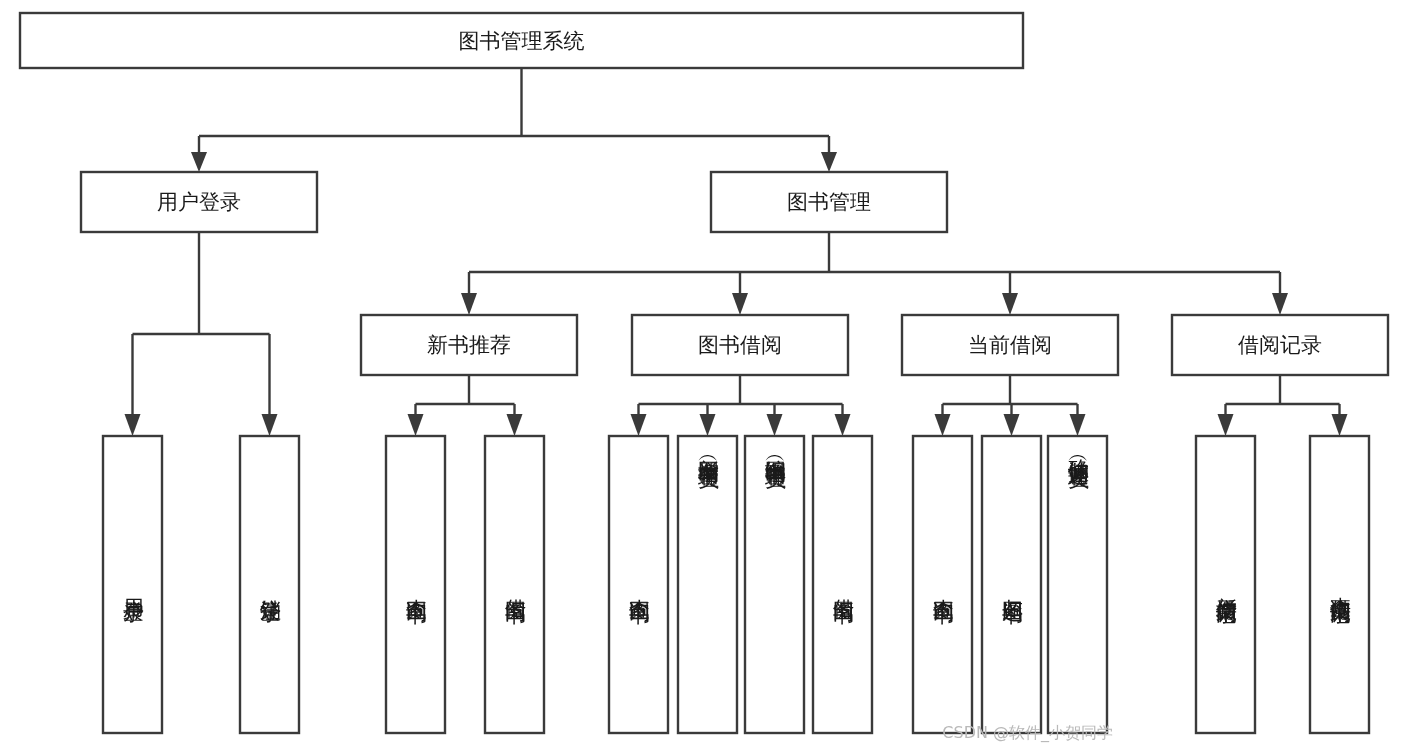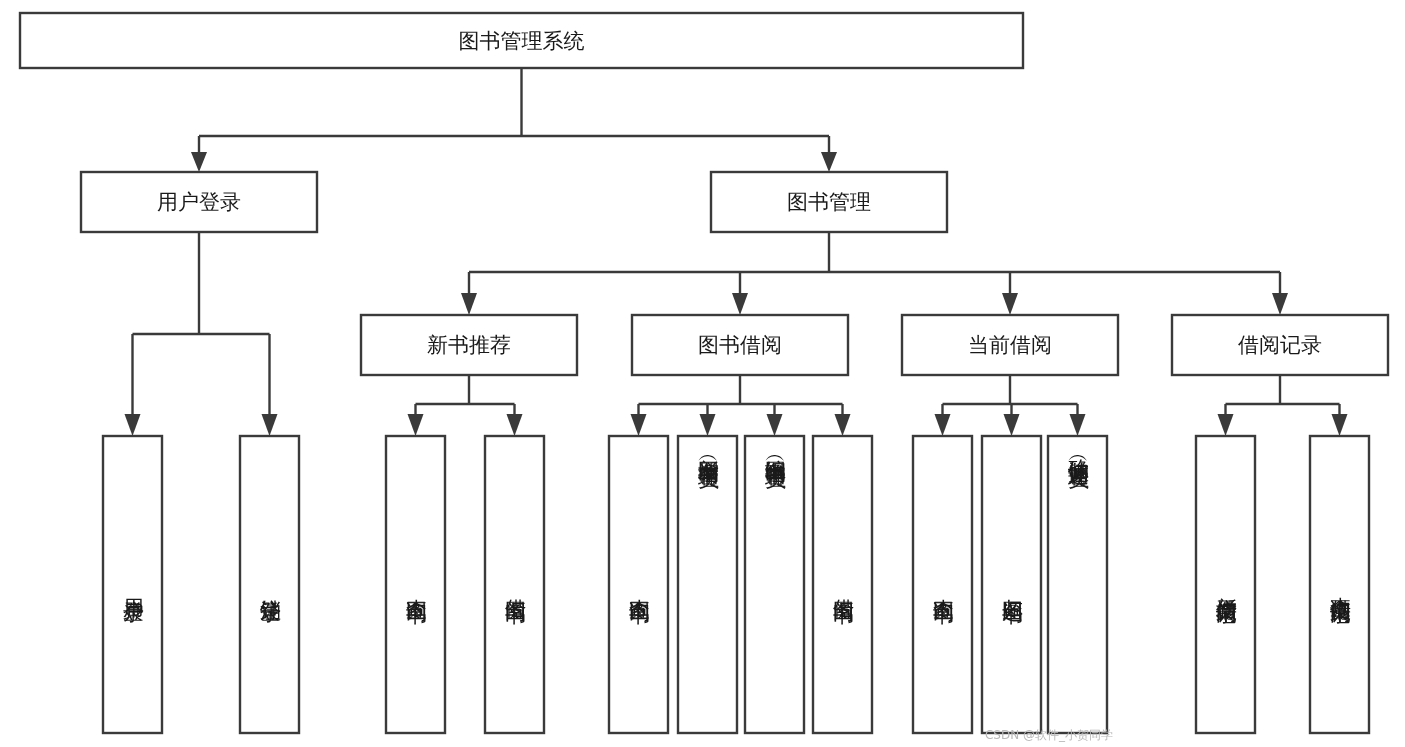--- a/index.html
+++ b/index.html
@@ -62,21 +62,21 @@
     justify-content: center;
     white-space: nowrap;
     pointer-events: none;
     user-select: none;
   }
   #watermark {
     position: absolute;
     right: 8px;
     bottom: 3px;
     font-family: "DejaVu Sans", "Liberation Sans", sans-serif;
-    font-size: 12px;
+    font-size: 16px;
     color: #b9b9b9;
     white-space: nowrap;
     user-select: none;
   }
 </style>
 </head>
 <body>
 
 <div id="diagram-root">
 

